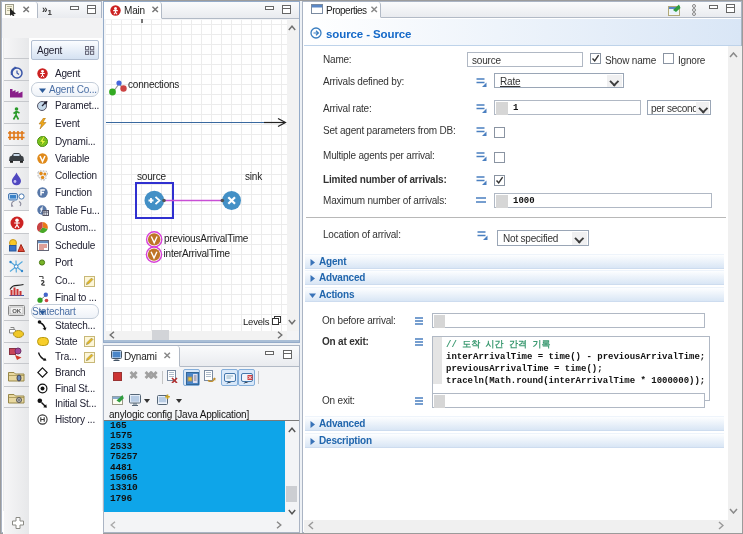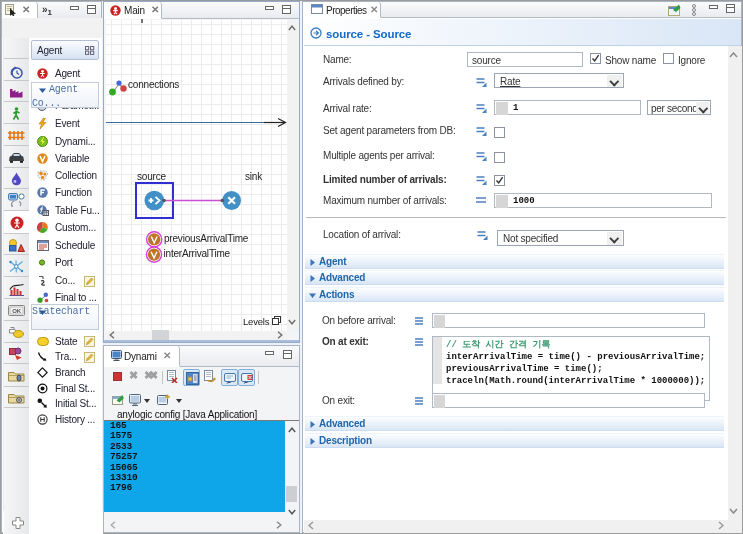--- a/index.html
+++ b/index.html
@@ -16,21 +16,21 @@
 .gpre{position:absolute;left:1px;top:1px;width:12px;height:13px;background:#d6d6d6;}
 .mono,.code{font-family:"Liberation Mono",monospace;font-size:9px;letter-spacing:0;font-weight:bold;color:#111;}
 .code div{height:12px;line-height:12px;white-space:pre;}
 .ddbtn{background:#f0f0f1;}
 .ddbtn::after{content:"";position:absolute;left:3.5px;top:2.5px;width:4.5px;height:4.5px;border-right:2px solid #3c3c3c;border-bottom:2px solid #3c3c3c;transform:rotate(45deg);}
 .eqd{}
 .con-num{font-family:"Liberation Mono",monospace;font-size:9.5px;font-weight:bold;color:#111;height:10.4px;line-height:10.4px;padding-left:6px;}
 .xgray{color:#a0a0a0;font-size:11px;font-weight:bold;line-height:13px;}
 .hib{width:17px;height:17px;background:#d9e8f9;border:1px solid #84aeda;border-radius:2px;padding:1.5px 0 0 1.5px;}
 .pit{position:absolute;white-space:nowrap;color:#223;line-height:13px;}
-.phd{position:absolute;left:31px;width:68px;height:26px;background:linear-gradient(#ffffff,#eef2f8);border:1px solid #c2ccd8;border-radius:0;color:#4a6fa5;line-height:14px;font-family:Liberation Mono, monospace;}
+.phd{position:absolute;left:31px;width:68px;height:15px;background:linear-gradient(#ffffff,#eef2f8);border:1px solid #c2ccd8;border-radius:7px;color:#4a6fa5;line-height:14px;}
 </style></head><body>
 
 <div class="panel" id="palette" style="left:1px;top:1px;width:101px;height:532px;background:#fff;">
   <div class="tabrow">
     <div class="tab" style="left:0;width:36px;"></div>
   </div>
   <div class="abs" id="pal-strip" style="left:1px;top:17px;width:27px;height:492px;border-right:1px solid #c2c6cc;background:#eceded;"></div>
 <div class="abs" style="left:1px;top:509px;width:100px;height:23px;background:#fff;"></div>
 <div class="abs" style="left:2px;top:36px;width:25px;height:21px;background:linear-gradient(90deg,#f6f6f7,#e7e8ea);border-bottom:1px solid #c6c8cc;"></div>
 <div class="abs" style="left:2px;top:57px;width:25px;height:22px;background:linear-gradient(90deg,#f6f6f7,#e7e8ea);border-bottom:1px solid #c6c8cc;"></div>
@@ -267,21 +267,21 @@
     <div class="mono" style="margin:2px 0 0 18px;">1000</div>
   </div>
 
 <div class="abs" style="left:306px;top:217px;width:420px;height:1px;background:#b8b8b8;"></div>
 
 <div class="lbl" style="left:323px;top:227.5px;">Location of arrival:</div>
 <svg class="abs eqd" style="left:477px;top:229px;" width="11" height="11" viewBox="0 0 11 11">
     <path d="M0.5 3 H8.5 M0.5 6.5 H8.5" stroke="#4a7fc0" stroke-width="1.5"></path>
     <path d="M10.5 6.5 L10.5 11 L6 11 Z" fill="#4a7fc0"></path>
   </svg>
-<div class="inp dd" style="left:497px;top:230px;width:127px;height:16px;border-color:#9aa6b6;">
+<div class="inp dd" style="left:497px;top:230px;width:92px;height:16px;border-color:#9aa6b6;">
     <div style="margin:2px 0 0 5px;">Not specified</div>
   <div class="abs ddbtn" style="right:1px;top:1px;width:15px;height:13px;"></div>
   </div>
 
 <div class="secbar" style="left:305px;top:254px;width:419px;">Agent<svg class="abs" style="left:5px;top:4px;" width="5" height="7" viewBox="0 0 5 7">
       <path d="M0.5 0 L5 3.5 L0.5 7 Z" fill="#3973b8"></path>
     </svg></div>
 <div class="secbar" style="left:305px;top:270px;width:419px;">Advanced<svg class="abs" style="left:5px;top:4px;" width="5" height="7" viewBox="0 0 5 7">
       <path d="M0.5 0 L5 3.5 L0.5 7 Z" fill="#3973b8"></path>
     </svg></div>
@@ -476,27 +476,28 @@
     <path d="M4 10 H8 M3 11.5 H9" stroke="#567" stroke-width="1"></path>
   </svg>
 <div class="tri" style="left:144px;top:399px;border:3.2px solid transparent;border-top:4px solid #333;"></div>
 <svg class="abs" style="left:157px;top:393px;" width="14" height="13" viewBox="0 0 14 13">
     <rect x="0.5" y="2.5" width="10" height="9" rx="1" fill="#eef4fc" stroke="#567"></rect>
     <rect x="1.8" y="3.8" width="7.4" height="5.5" fill="#b8cce4"></rect>
     <path d="M10.5 1.5 V6 M8.2 3.7 H12.8" stroke="#c8a020" stroke-width="1.6"></path>
   </svg>
 <div class="tri" style="left:176px;top:399px;border:3.2px solid transparent;border-top:4px solid #333;"></div>
 
-<div class="lbl" style="left:117px;top:407.5px;color:#111;">anylogic config [Java Application]</div>
+<div class="lbl" style="left:109px;top:407.5px;color:#111;">anylogic config [Java Application]</div>
 <div class="abs" style="left:104px;top:420px;width:195px;height:1px;background:#7a7a7a;"></div>
 <div class="abs" style="left:104px;top:421px;width:181px;height:91px;background:#0ea5e9;overflow:hidden;">
   <div class="con-num">165</div>
     <div class="con-num">1575</div>
     <div class="con-num">2533</div>
     <div class="con-num">75257</div>
+    <div class="con-num">4481</div>
     <div class="con-num">15065</div>
     <div class="con-num">13310</div>
     <div class="con-num">1796</div>
 </div>
 <svg class="abs" style="left:288px;top:427px;" width="8" height="6" viewBox="0 0 8 6">
     <path d="M0.8 5 L4 1.2 L7.2 5" fill="none" stroke="#555" stroke-width="1.4"></path>
   </svg>
 <div class="abs" style="left:286px;top:486px;width:11px;height:16px;background:#ccced2;"></div>
 <svg class="abs" style="left:288px;top:509px;" width="8" height="6" viewBox="0 0 8 6">
     <path d="M0.8 1 L4 4.8 L7.2 1" fill="none" stroke="#555" stroke-width="1.4"></path>

